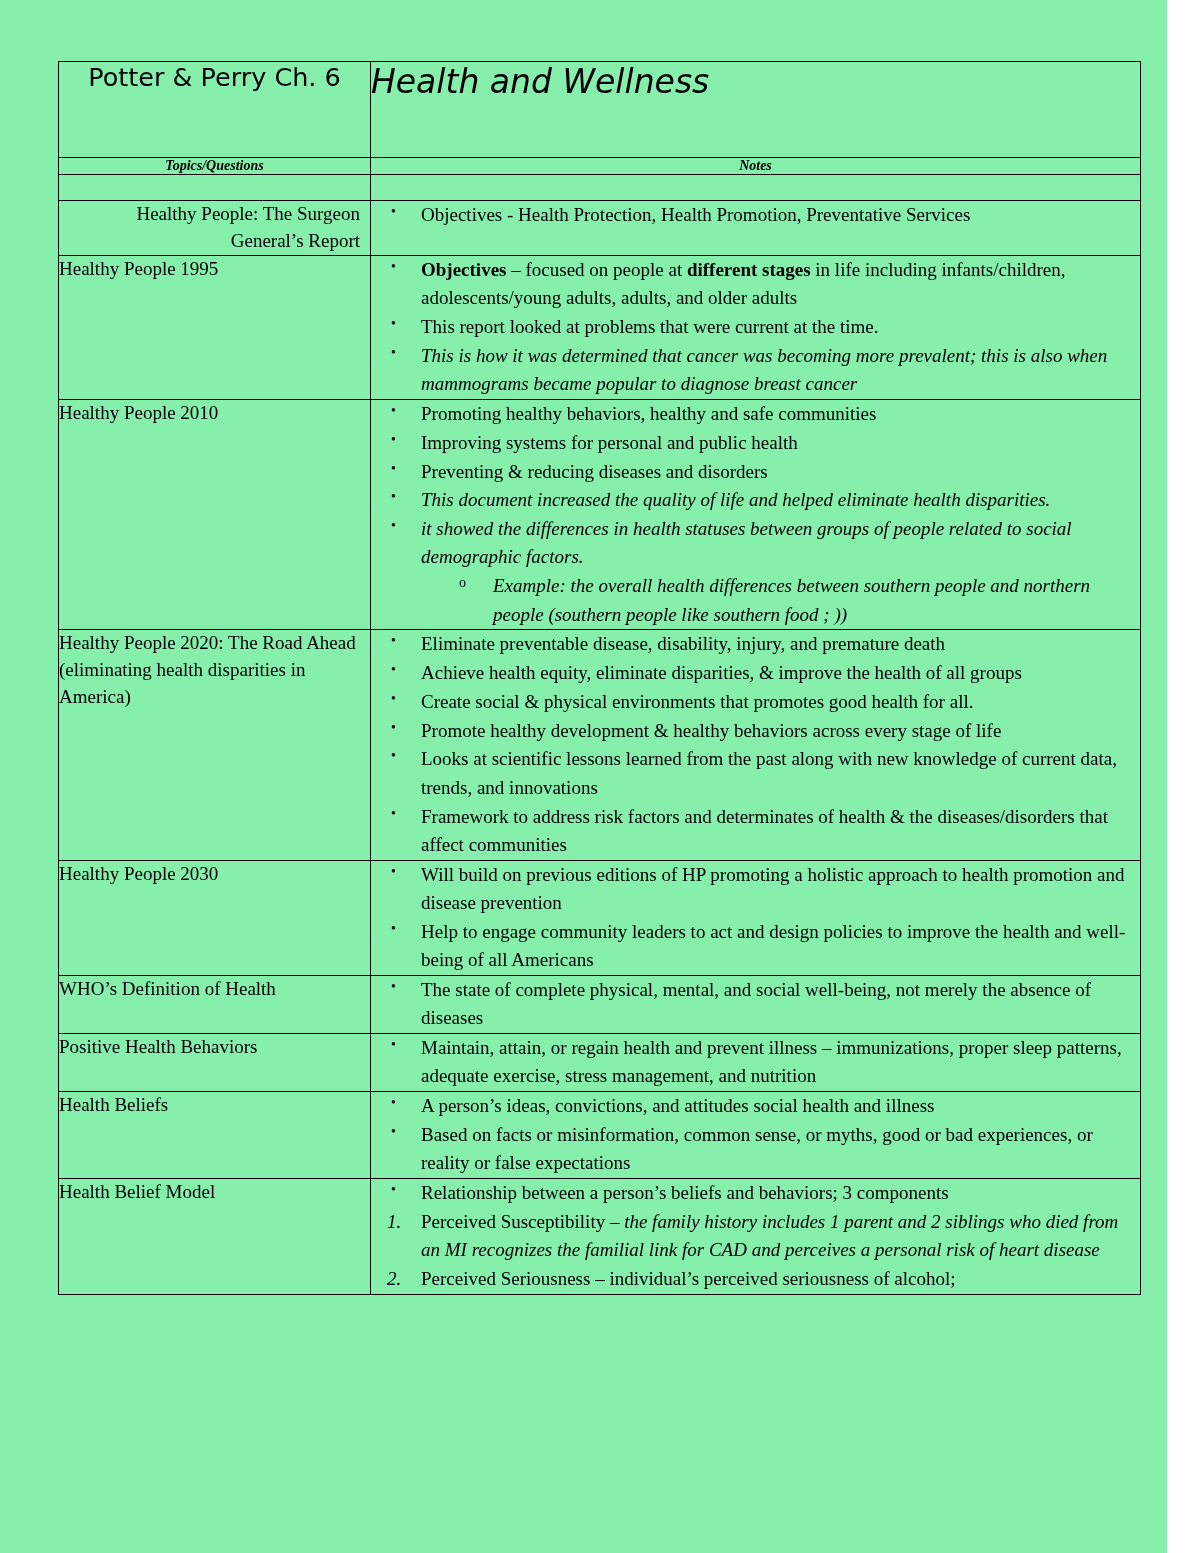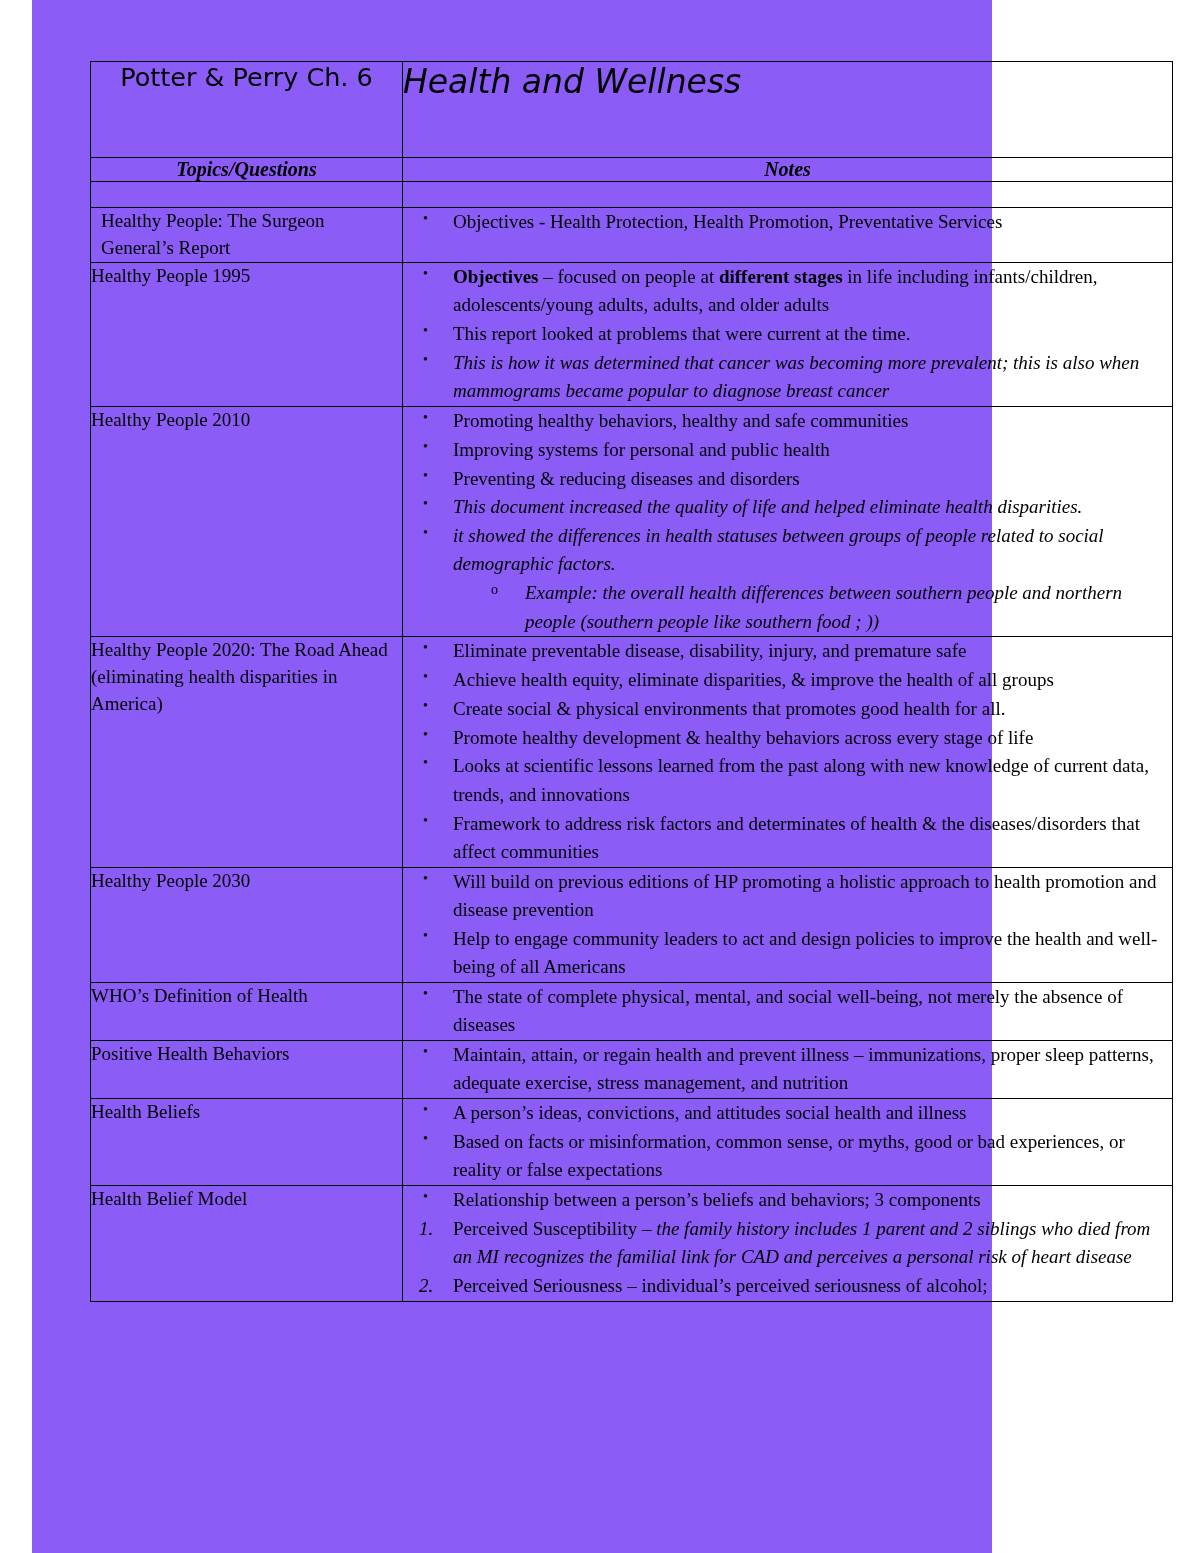--- a/index.html
+++ b/index.html
@@ -11,24 +11,23 @@
   body {
     width: 1200px;
     height: 1553px;
     font-family: "Liberation Serif", serif;
     color: #000000;
     overflow: hidden;
   }
 
   #page {
     position: relative;
-    width: 960px;
+    width: 1167px;
     height: 1553px;
-    background: #8b5cf6;
-    margin-left: 32px;
+    background: #86efac;
   }
 
   table.notes-table {
     position: absolute;
     left: 58px;
     top: 61px;
     width: 1082px;
     border-collapse: collapse;
     table-layout: fixed;
   }
@@ -58,38 +57,38 @@
     line-height: 1.2;
     padding: 15px 10px 10px 10px;
     font-style: italic;
   }
 
   
   td.colhead {
     text-align: center;
     font-weight: bold;
     font-style: italic;
-    font-size: 20px;
+    font-size: 14px;
     padding: 6px 8px 7px 8px;
   }
 
   
   td.spacer {
     height: 26px;
   }
 
   
   td.topic {
     font-size: 19px;
     line-height: 1.42;
     padding: 6px 8px 8px 14px;
     text-align: left;
   }
   td.topic.center {
-    text-align: left;
+    text-align: right;
     padding-left: 10px;
     padding-right: 10px;
   }
   td.notes {
     font-size: 19px;
     line-height: 1.49;
     padding: 6px 10px 8px 0px;
   }
 
   ul.blist, ol.nlist {
@@ -193,21 +192,21 @@
               <li class="bitem"><span class="mk dot">•</span><span class="it">This document increased the quality of life and helped eliminate health disparities.</span></li>
               <li class="bitem"><span class="mk dot">•</span><span class="it">it showed the differences in health statuses between groups of people related to social demographic factors.</span></li>
               <li class="bitem sub"><span class="mk dot">o</span><span class="it">Example: the overall health differences between southern people and northern people (southern people like southern food ; ))</span></li>
             </ul>
           </td>
         </tr>
         <tr>
           <td class="topic"><span>Healthy People 2020: The Road Ahead (eliminating health disparities in America)</span></td>
           <td class="notes">
             <ul class="blist">
-              <li class="bitem"><span class="mk dot">•</span><span>Eliminate preventable disease, disability, injury, and premature safe</span></li>
+              <li class="bitem"><span class="mk dot">•</span><span>Eliminate preventable disease, disability, injury, and premature death</span></li>
               <li class="bitem"><span class="mk dot">•</span><span>Achieve health equity, eliminate disparities, &amp; improve the health of all groups</span></li>
               <li class="bitem"><span class="mk dot">•</span><span>Create social &amp; physical environments that promotes good health for all.</span></li>
               <li class="bitem"><span class="mk dot">•</span><span>Promote healthy development &amp; healthy behaviors across every stage of life</span></li>
               <li class="bitem"><span class="mk dot">•</span><span>Looks at scientific lessons learned from the past along with new knowledge of current data, trends, and innovations</span></li>
               <li class="bitem"><span class="mk dot">•</span><span>Framework to address risk factors and determinates of health &amp; the diseases/disorders that affect communities</span></li>
             </ul>
           </td>
         </tr>
         <tr>
           <td class="topic"><span>Healthy People 2030</span></td>

